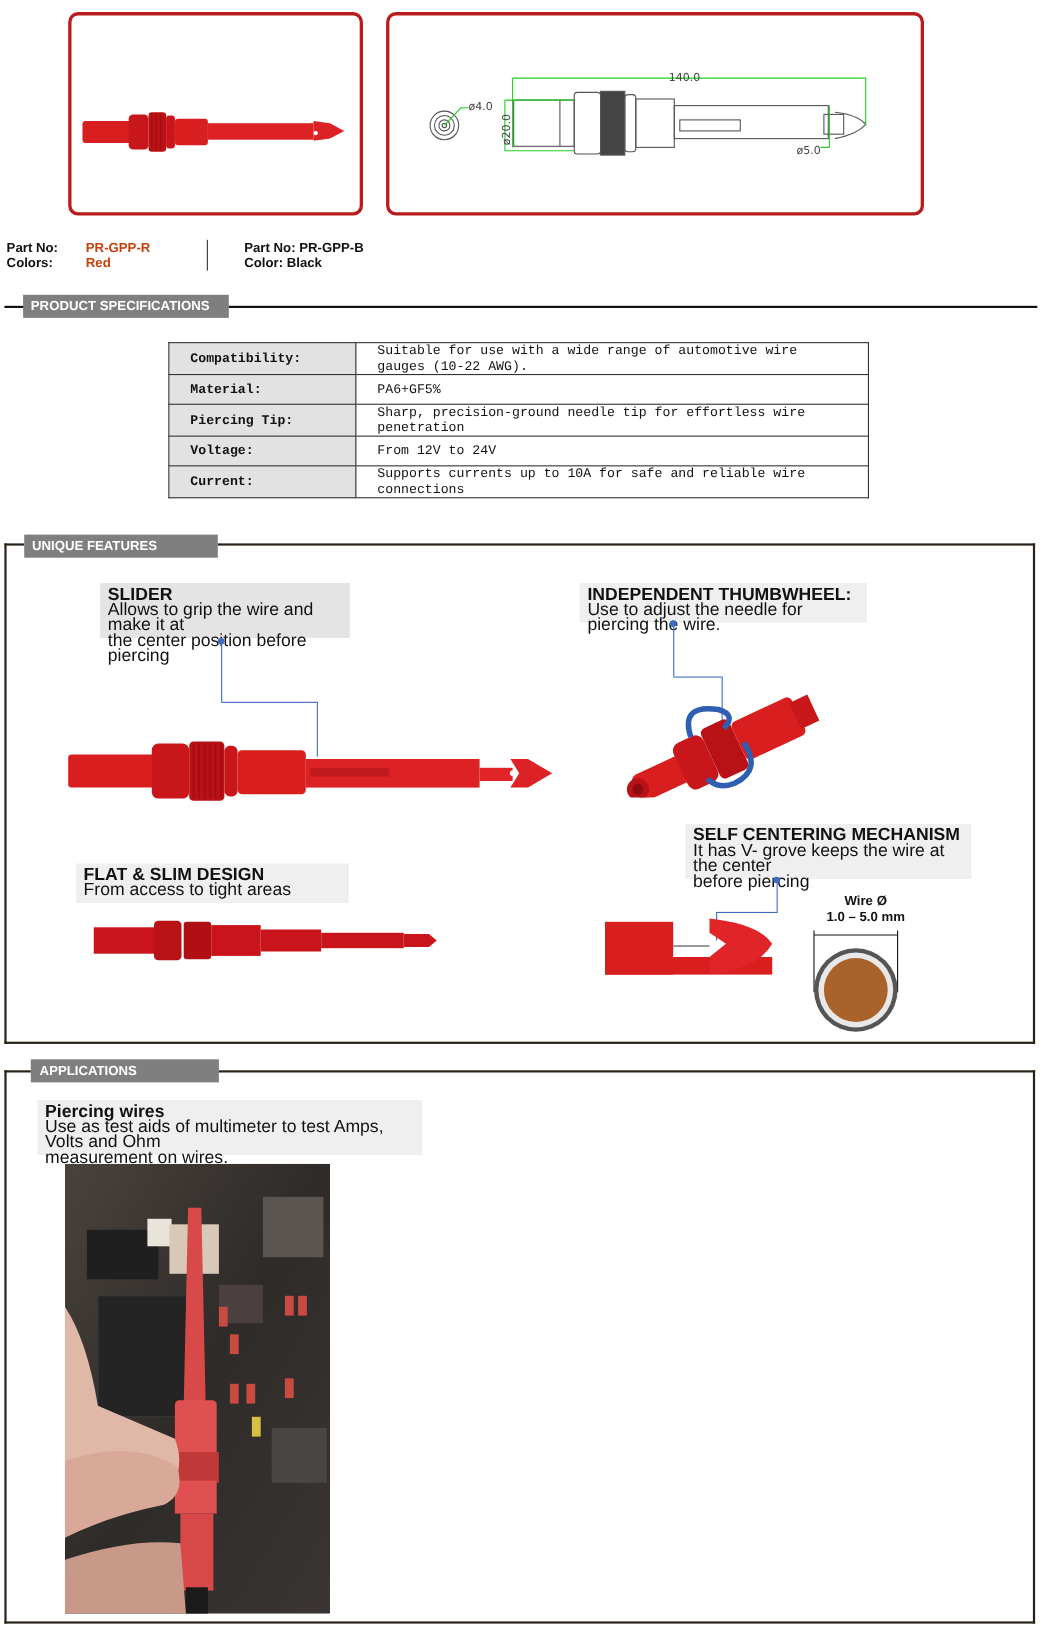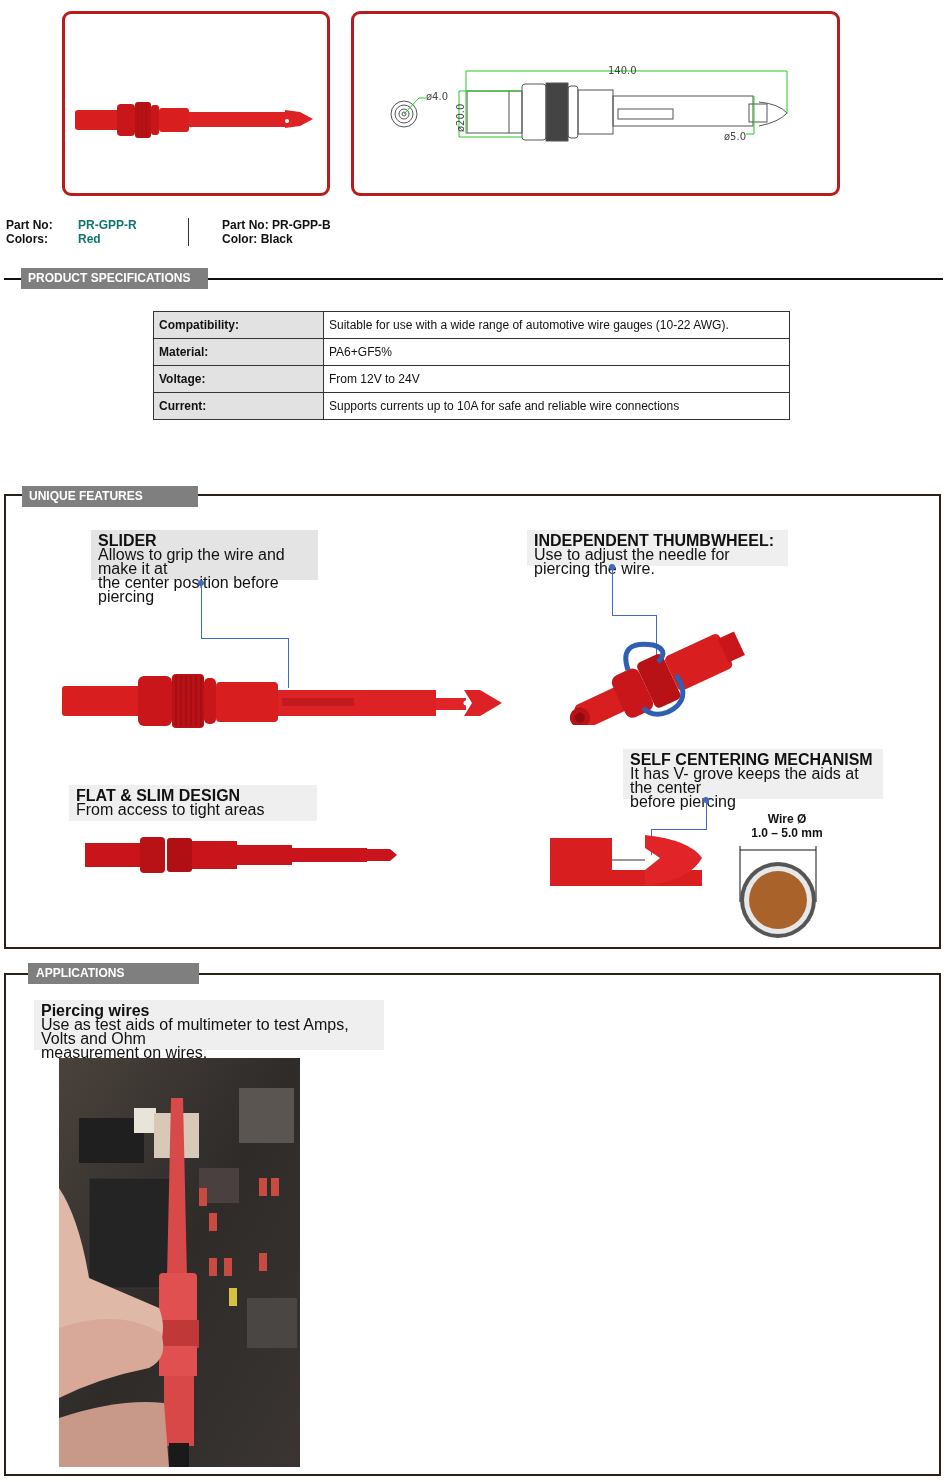--- a/index.html
+++ b/index.html
@@ -1,24 +1,24 @@
 <!DOCTYPE html>
 <html><head>
 <meta charset="utf-8">
 <style>
   * { box-sizing: border-box; margin: 0; padding: 0; }
   body { width: 947px; height: 1482px; background: #ffffff; position: relative; overflow: hidden; font-family: "Liberation Sans", sans-serif; color: #111; }
   .abs { position: absolute; }
   .card { border: 3px solid #b91c1c; border-radius: 9px; background: #fff; }
   .part-label { font-size: 12px; font-weight: bold; line-height: 14px; }
-  .red { color: #0f766e; }
+  .red { color: #c2410c; }
   .section-tab { background: #7f7f7f; color: #fff; font-weight: bold; font-size: 12px; line-height: 20px; padding-left: 7px; height: 21px; }
   .hr { height: 2px; background: #111; }
   table.spec { border-collapse: collapse; font-size: 12px; width: 637px; }
-  table.spec td { border: 1px solid #333; height: 27px; padding: 0 5px; }
+  table.spec td { border: 1px solid #333; height: 27px; padding: 0 19px; font-family: Liberation Mono, monospace; }
   table.spec td.k { background: #e2e2e2; font-weight: bold; width: 170px; }
   .frame { border: 2px solid #2a2218; border-top: none; }
   .frame-top { height: 2px; background: #2a2218; }
   .callout { background: #e4e4e4; font-size: 16px; line-height: 14px; padding: 4px 7px; }
   .callout.light { background: #efefef; }
   .callout b { display: block; font-weight: bold; }
   .conn { position: absolute; background: #3d6cc4; }
   .dot { position: absolute; width: 6px; height: 6px; border-radius: 50%; background: #3d6cc4; }
 </style>
 </head>
@@ -96,20 +96,24 @@
   <tbody>
     <tr>
         <td class="k">Compatibility:</td>
         <td>Suitable for use with a wide range of automotive wire gauges (10-22 AWG).</td>
       </tr>
     <tr>
         <td class="k">Material:</td>
         <td>PA6+GF5%</td>
       </tr>
     <tr>
+        <td class="k">Piercing Tip:</td>
+        <td>Sharp, precision-ground needle tip for effortless wire penetration</td>
+      </tr>
+    <tr>
         <td class="k">Voltage:</td>
         <td>From 12V to 24V</td>
       </tr>
     <tr>
         <td class="k">Current:</td>
         <td>Supports currents up to 10A for safe and reliable wire connections</td>
       </tr>
   </tbody>
 </table>
 
@@ -169,21 +173,21 @@
     <rect x="85" y="28" width="28" height="50" rx="5" fill="#b81216"></rect>
     <rect x="113" y="34" width="60" height="38" rx="5" fill="#d81e1e"></rect>
     <rect x="170" y="40" width="18" height="26" fill="#c8161a"></rect>
   </g>
   <path d="M70,40 Q60,10 95,15 Q112,20 100,32" fill="none" stroke="#2f5fb3" stroke-width="5"></path>
   <path d="M118,45 Q135,70 110,82 Q95,88 85,78" fill="none" stroke="#2f5fb3" stroke-width="5"></path>
 </svg>
 
 <div class="abs callout light" style="left:623px;top:749px;width:260px;height:50px;">
   <b>SELF CENTERING MECHANISM</b>
-  <div>It has V- grove keeps the aids at the center</div>
+  <div>It has V- grove keeps the wire at the center</div>
   <div>before piercing</div>
 </div>
 <div class="dot" style="left:703px;top:797px;"></div>
 <div class="conn" style="left:706px;top:800px;width:1px;height:29px;"></div>
 <div class="conn" style="left:651px;top:829px;width:56px;height:1px;"></div>
 <div class="conn" style="left:651px;top:829px;width:1px;height:26px;"></div>
 
 <svg class="abs" style="left:550px;top:830px;" width="160" height="60" viewBox="0 0 160 60">
   <rect x="0" y="8" width="62" height="48" fill="#d81e1e"></rect>
   <rect x="0" y="40" width="152" height="16" fill="#d81e1e"></rect>

